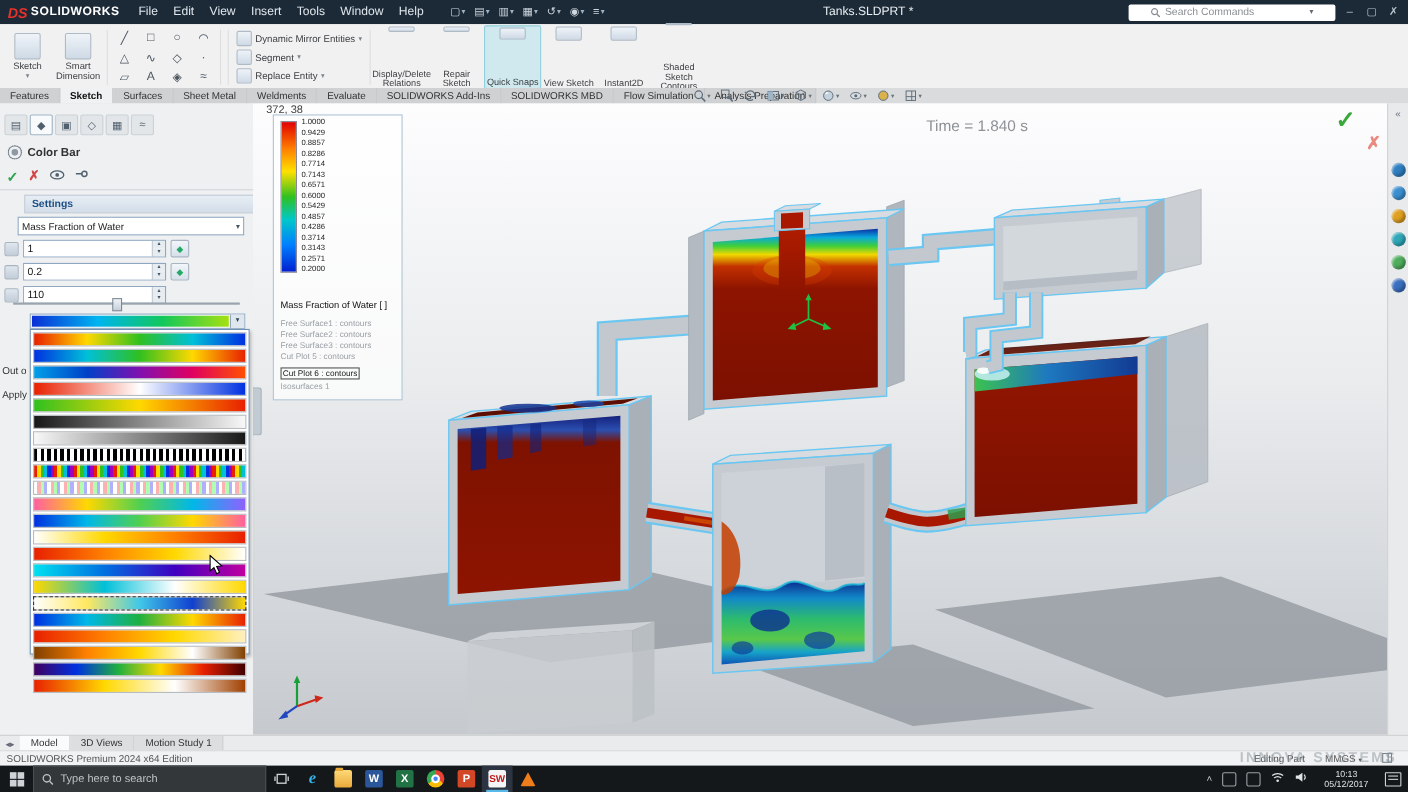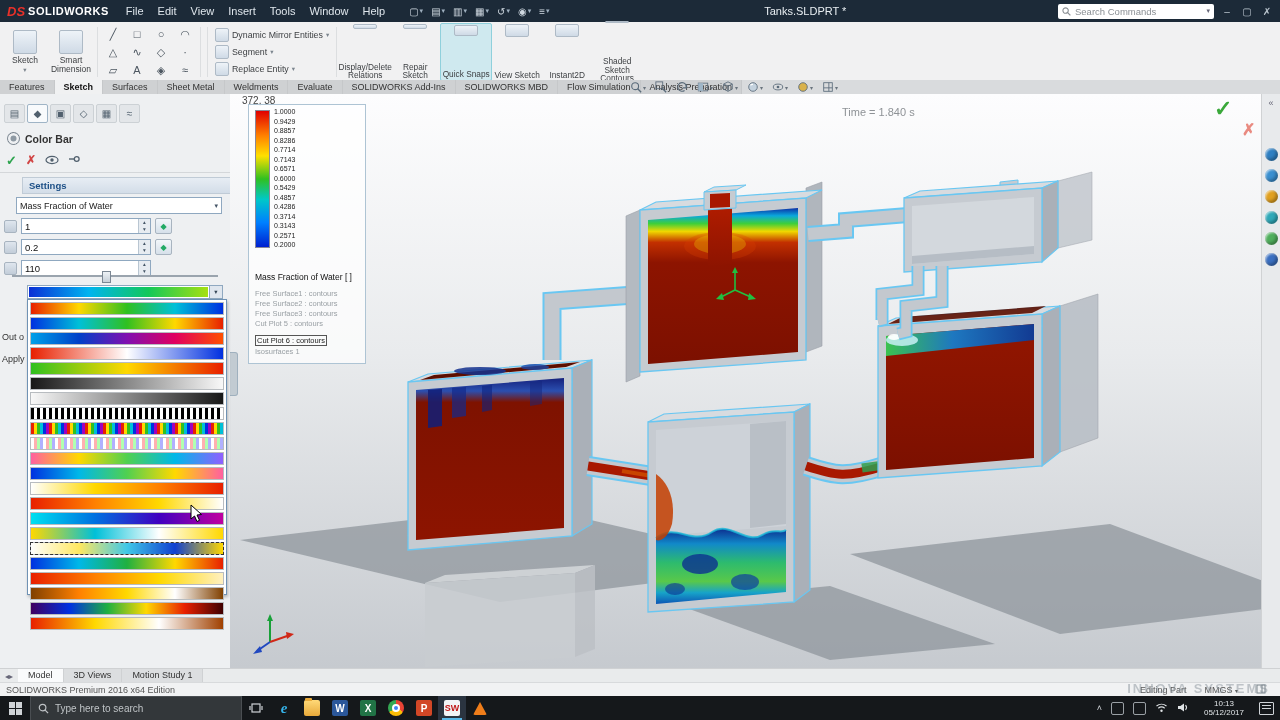--- a/index.html
+++ b/index.html
@@ -8,21 +8,21 @@
   .titlebar{position:absolute;top:0;left:0;right:0;height:22px;background:#1c2a38;display:flex;align-items:center;color:#dfe6ec;font-size:11px;}
   .ds-mark{color:#e8312a;font-weight:bold;font-style:italic;font-size:13px;padding-left:7px;}
   .brand{color:#fff;font-weight:bold;letter-spacing:.5px;font-size:11px;margin:0 10px 0 3px;}
   .menus{display:flex;height:22px;align-items:center;}
   .menu-item{padding:0 7px;cursor:default;}
   .qa{display:flex;align-items:center;margin-left:14px;gap:2px;}
   .qa-btn{display:inline-flex;align-items:center;color:#cfd8e0;font-size:10px;padding:0 3px;height:18px;}
   .qa-caret{font-style:normal;font-size:7px;color:#9fb0bf;margin-left:1px;}
   .tb-title{flex:1;text-align:center;color:#e8eef2;}
   .tb-right{display:flex;align-items:center;gap:6px;padding-right:6px;}
-  .search{width:148px;height:15px;background:#fff;border-radius:2px;display:flex;align-items:center;padding:0 4px;gap:4px;}
+  .search{width:148px;height:15px;background:#fff;border-radius:2px;display:flex;align-items:center;padding:0 20px;gap:4px;}
   .search .ph{color:#8a8f94;font-size:9.5px;flex:1;}
   .search .caret{color:#667;font-size:7px;}
   .wc{width:14px;text-align:center;color:#b9c4cd;font-size:10px;}
   
   .ribbon{position:absolute;top:22px;left:0;right:0;height:58px;background:#f1f1f2;border-bottom:1px solid #d4d6d8;display:flex;align-items:stretch;padding:1px 2px;}
   .rsep{width:1px;background:#dcdee0;margin:4px 3px;}
   .big-btn{width:46px;display:flex;flex-direction:column;align-items:center;justify-content:center;font-size:8.5px;color:#3c3f42;text-align:center;line-height:1.05;gap:2px;}
   .ribbon-ic{width:18px;height:18px;background:linear-gradient(#eef3f8,#cfdae6);border:1px solid #aebac6;border-radius:2px;display:inline-block;}
   .ribbon-ic.big{width:22px;height:22px;}
   .tool-grid{display:grid;grid-template-columns:repeat(4,24px);grid-auto-rows:18px;align-content:center;}
@@ -76,21 +76,21 @@
   .pal-combo .dd{width:12px;background:#dfe6ee;border-left:1px solid #8fa8c0;font-size:6.5px;color:#345;text-align:center;line-height:11px;}
   .pal-list{position:absolute;top:205px;left:27px;width:194px;height:290px;background:#fff;border:1px solid #6f92b4;box-shadow:1px 2px 3px rgba(0,0,0,.25);padding:2px;z-index:3;}
   .swatch{height:11px;margin-bottom:2px;border:1px solid #b8bcc0;}
   .swatch.selected{outline:1px dashed #333;outline-offset:-1px;}
   .clip-label{position:absolute;left:2px;font-size:9px;color:#333;z-index:1;}
   .cursor{position:absolute;z-index:9;}
   
   .viewport{position:absolute;top:0;left:230px;width:1032px;height:574px;background:linear-gradient(180deg,#fdfdfe 0%,#e9ebed 45%,#c6cacf 100%);overflow:hidden;}
   .scene{position:absolute;inset:0;width:100%;height:100%;}
   .coords{position:absolute;left:12px;top:1px;font-size:10px;color:#444;}
-  .time-label{position:absolute;left:612px;top:12px;font-size:11px;color:#8e9296;}
+  .time-label{position:absolute;left:612px;top:12px;font-size:14px;color:#8e9296;}
   .legend{position:absolute;left:18px;top:10px;width:106px;background:rgba(255,255,255,.72);border:1px solid #aec4d4;padding:5px 4px 6px 6px;z-index:2;}
   .legend-body{display:flex;gap:4px;}
   .scale{width:13px;height:136px;border:1px solid #889;background:linear-gradient(180deg,#e00000 0%,#ff8000 18%,#ffe000 33%,#30c020 50%,#00c8c8 65%,#0080ff 82%,#0020d0 100%);}
   .vals{display:flex;flex-direction:column;justify-content:space-between;height:140px;margin-top:-2px;}
   .lg-val{font-size:7px;color:#222;line-height:7px;}
   .legend-title{font-size:8.5px;color:#111;margin-top:24px;}
   .legend-items{margin-top:7px;}
   .lg-item{font-size:7.5px;color:#9aa0a5;line-height:10px;}
   .lg-item.hl{color:#1a1a1a;border:1px solid #555;display:inline-block;padding:0 1px;line-height:9px;}
   .confirm-check{position:absolute;left:984px;top:2px;color:#3aa83a;font-size:22px;font-weight:bold;}
@@ -655,21 +655,21 @@
   <div class="bottom-tabs">
     <span class="bt-ic">◂▸</span>
     <div style="display:flex">
         <span class="b-tab active">Model</span>
         <span class="b-tab">3D Views</span>
         <span class="b-tab">Motion Study 1</span>
       </div>
   </div>
 
   <div class="statusbar">
-    <span class="sb-left">SOLIDWORKS Premium 2016 x64 Edition</span>
+    <span class="sb-left">SOLIDWORKS Premium 2024 x64 Edition</span>
     <div class="sb-right">
       <span>Editing Part</span>
       <span><span>MMGS</span> <span style="font-size:6px">▾</span></span>
       <span><svg width="10" height="10" viewBox="0 0 10 10">
             <rect x="1" y="1" width="8" height="8" fill="none" stroke="#7a848c"></rect>
             <line x1="6" y1="1" x2="6" y2="9" stroke="#7a848c"></line>
           </svg></span>
     </div>
   </div>
   <span class="watermark">INNOVA SYSTEMS</span>

